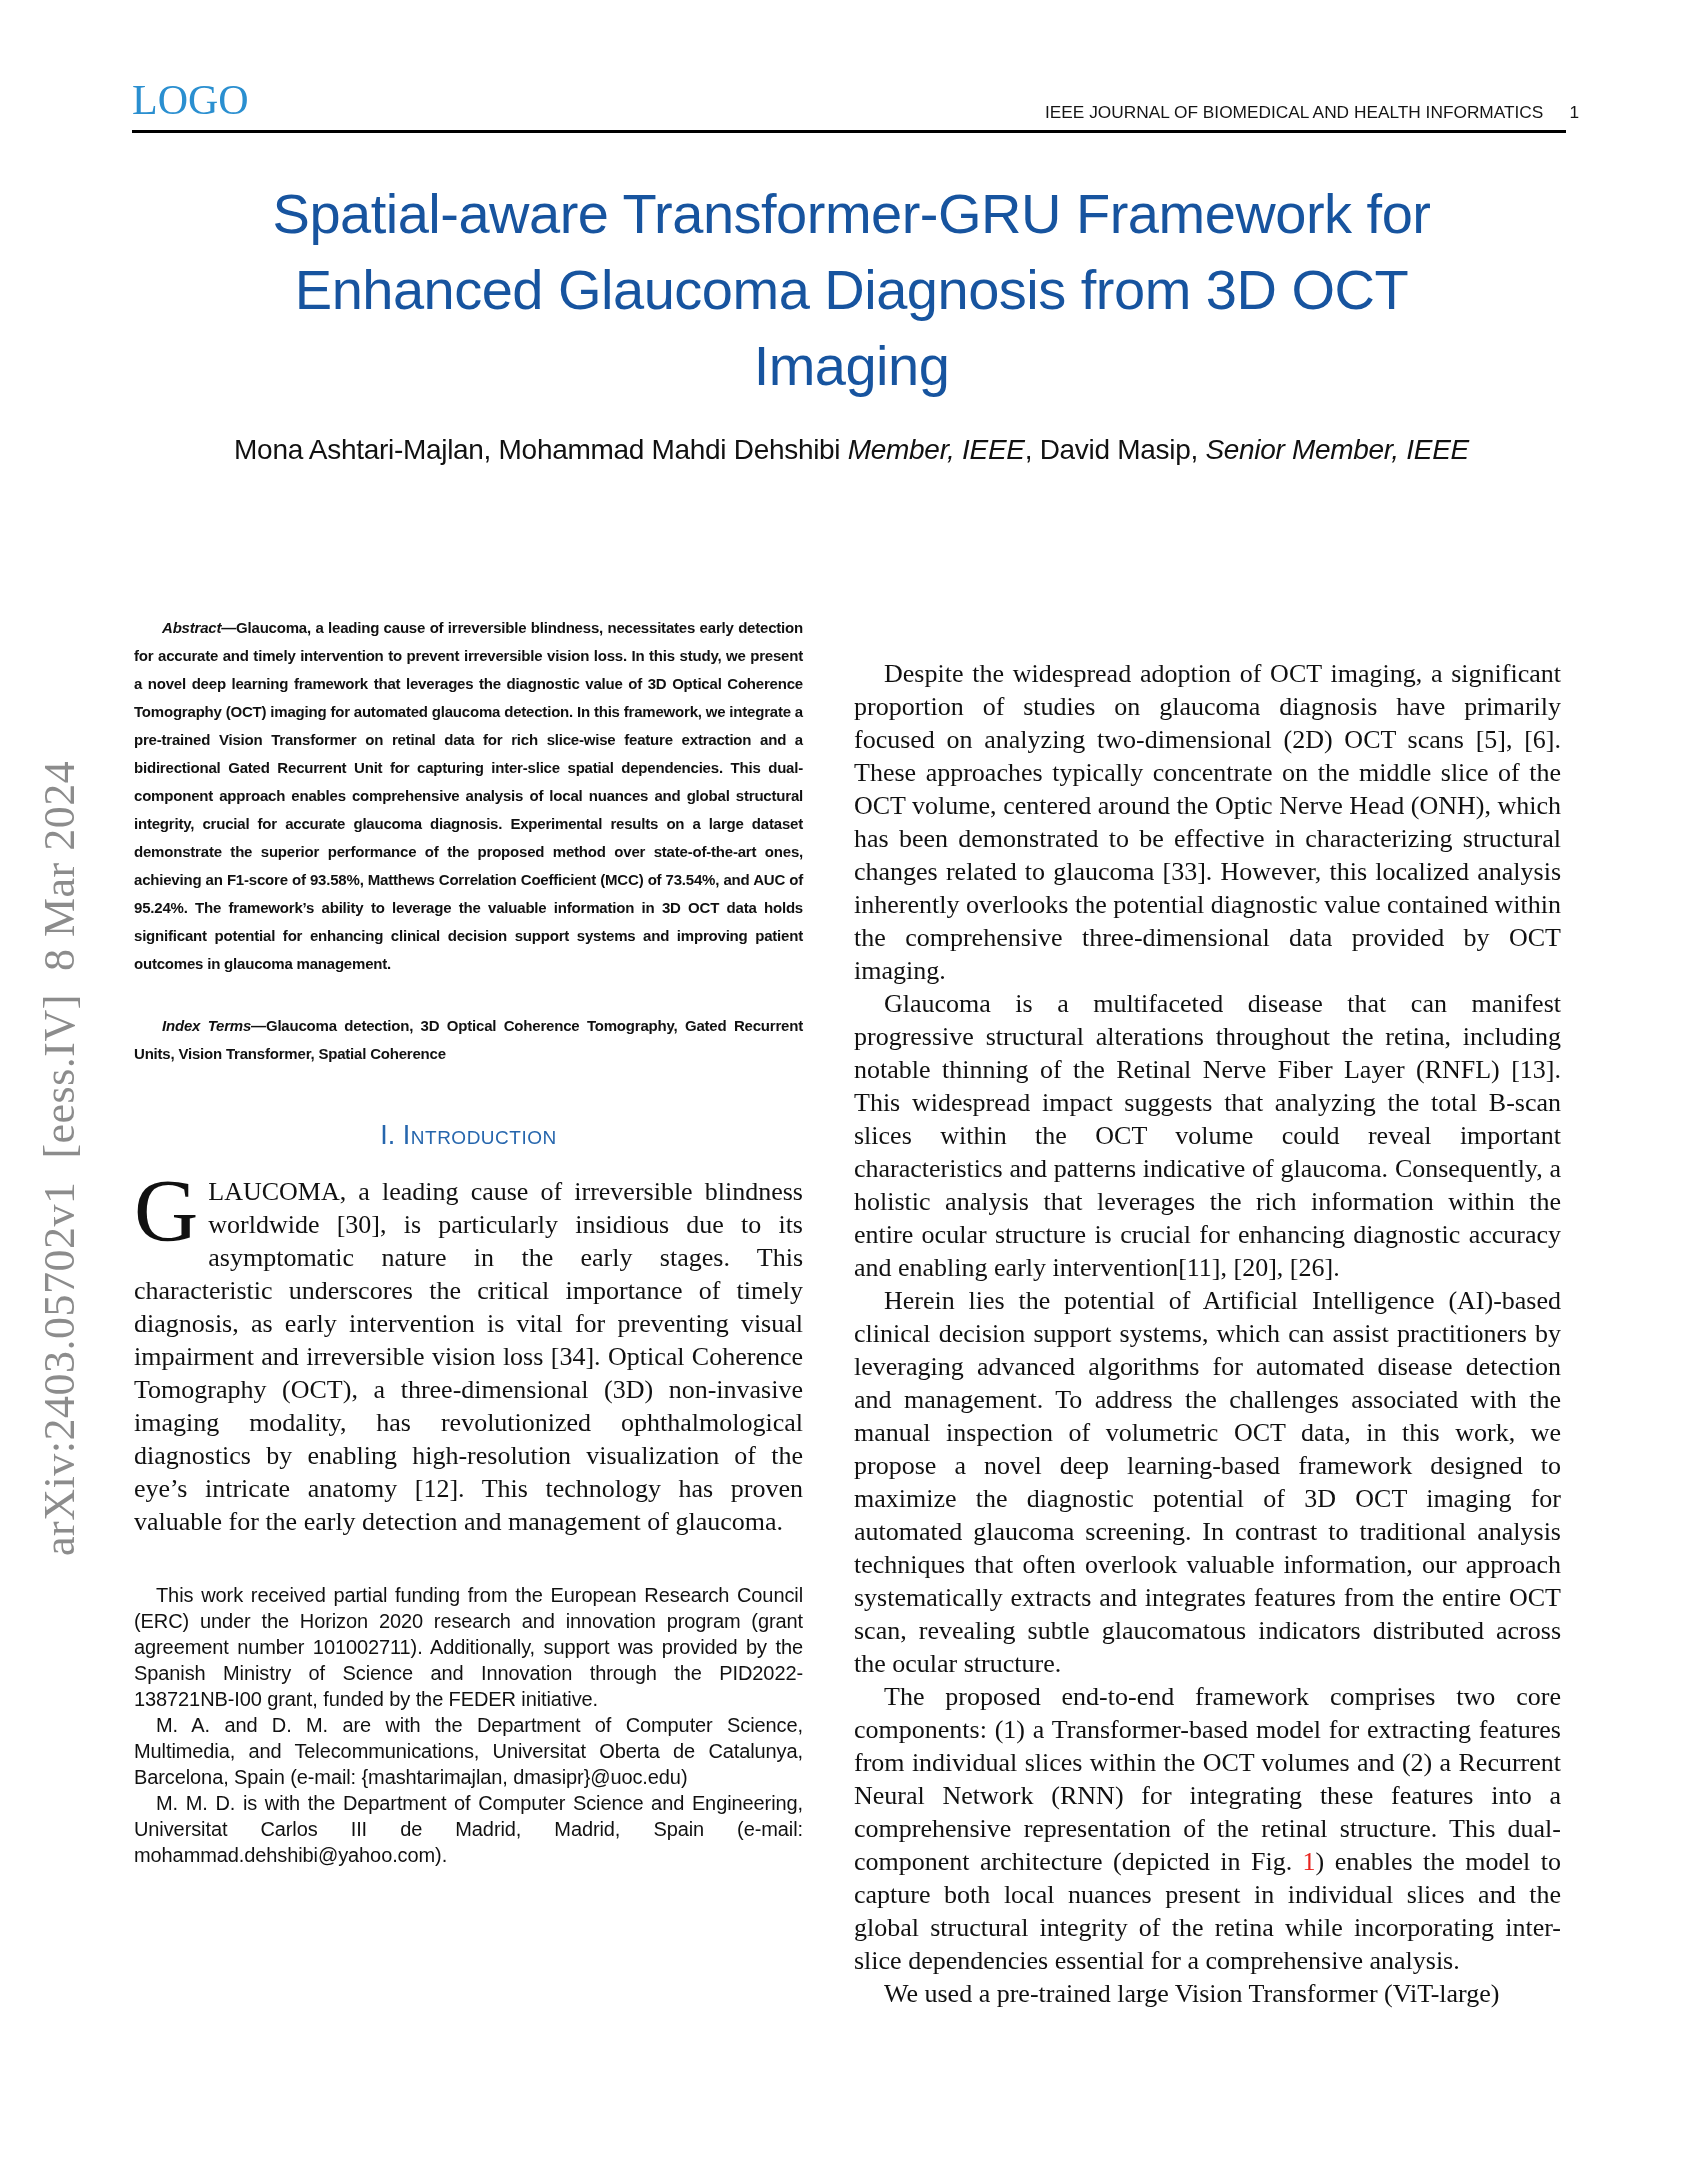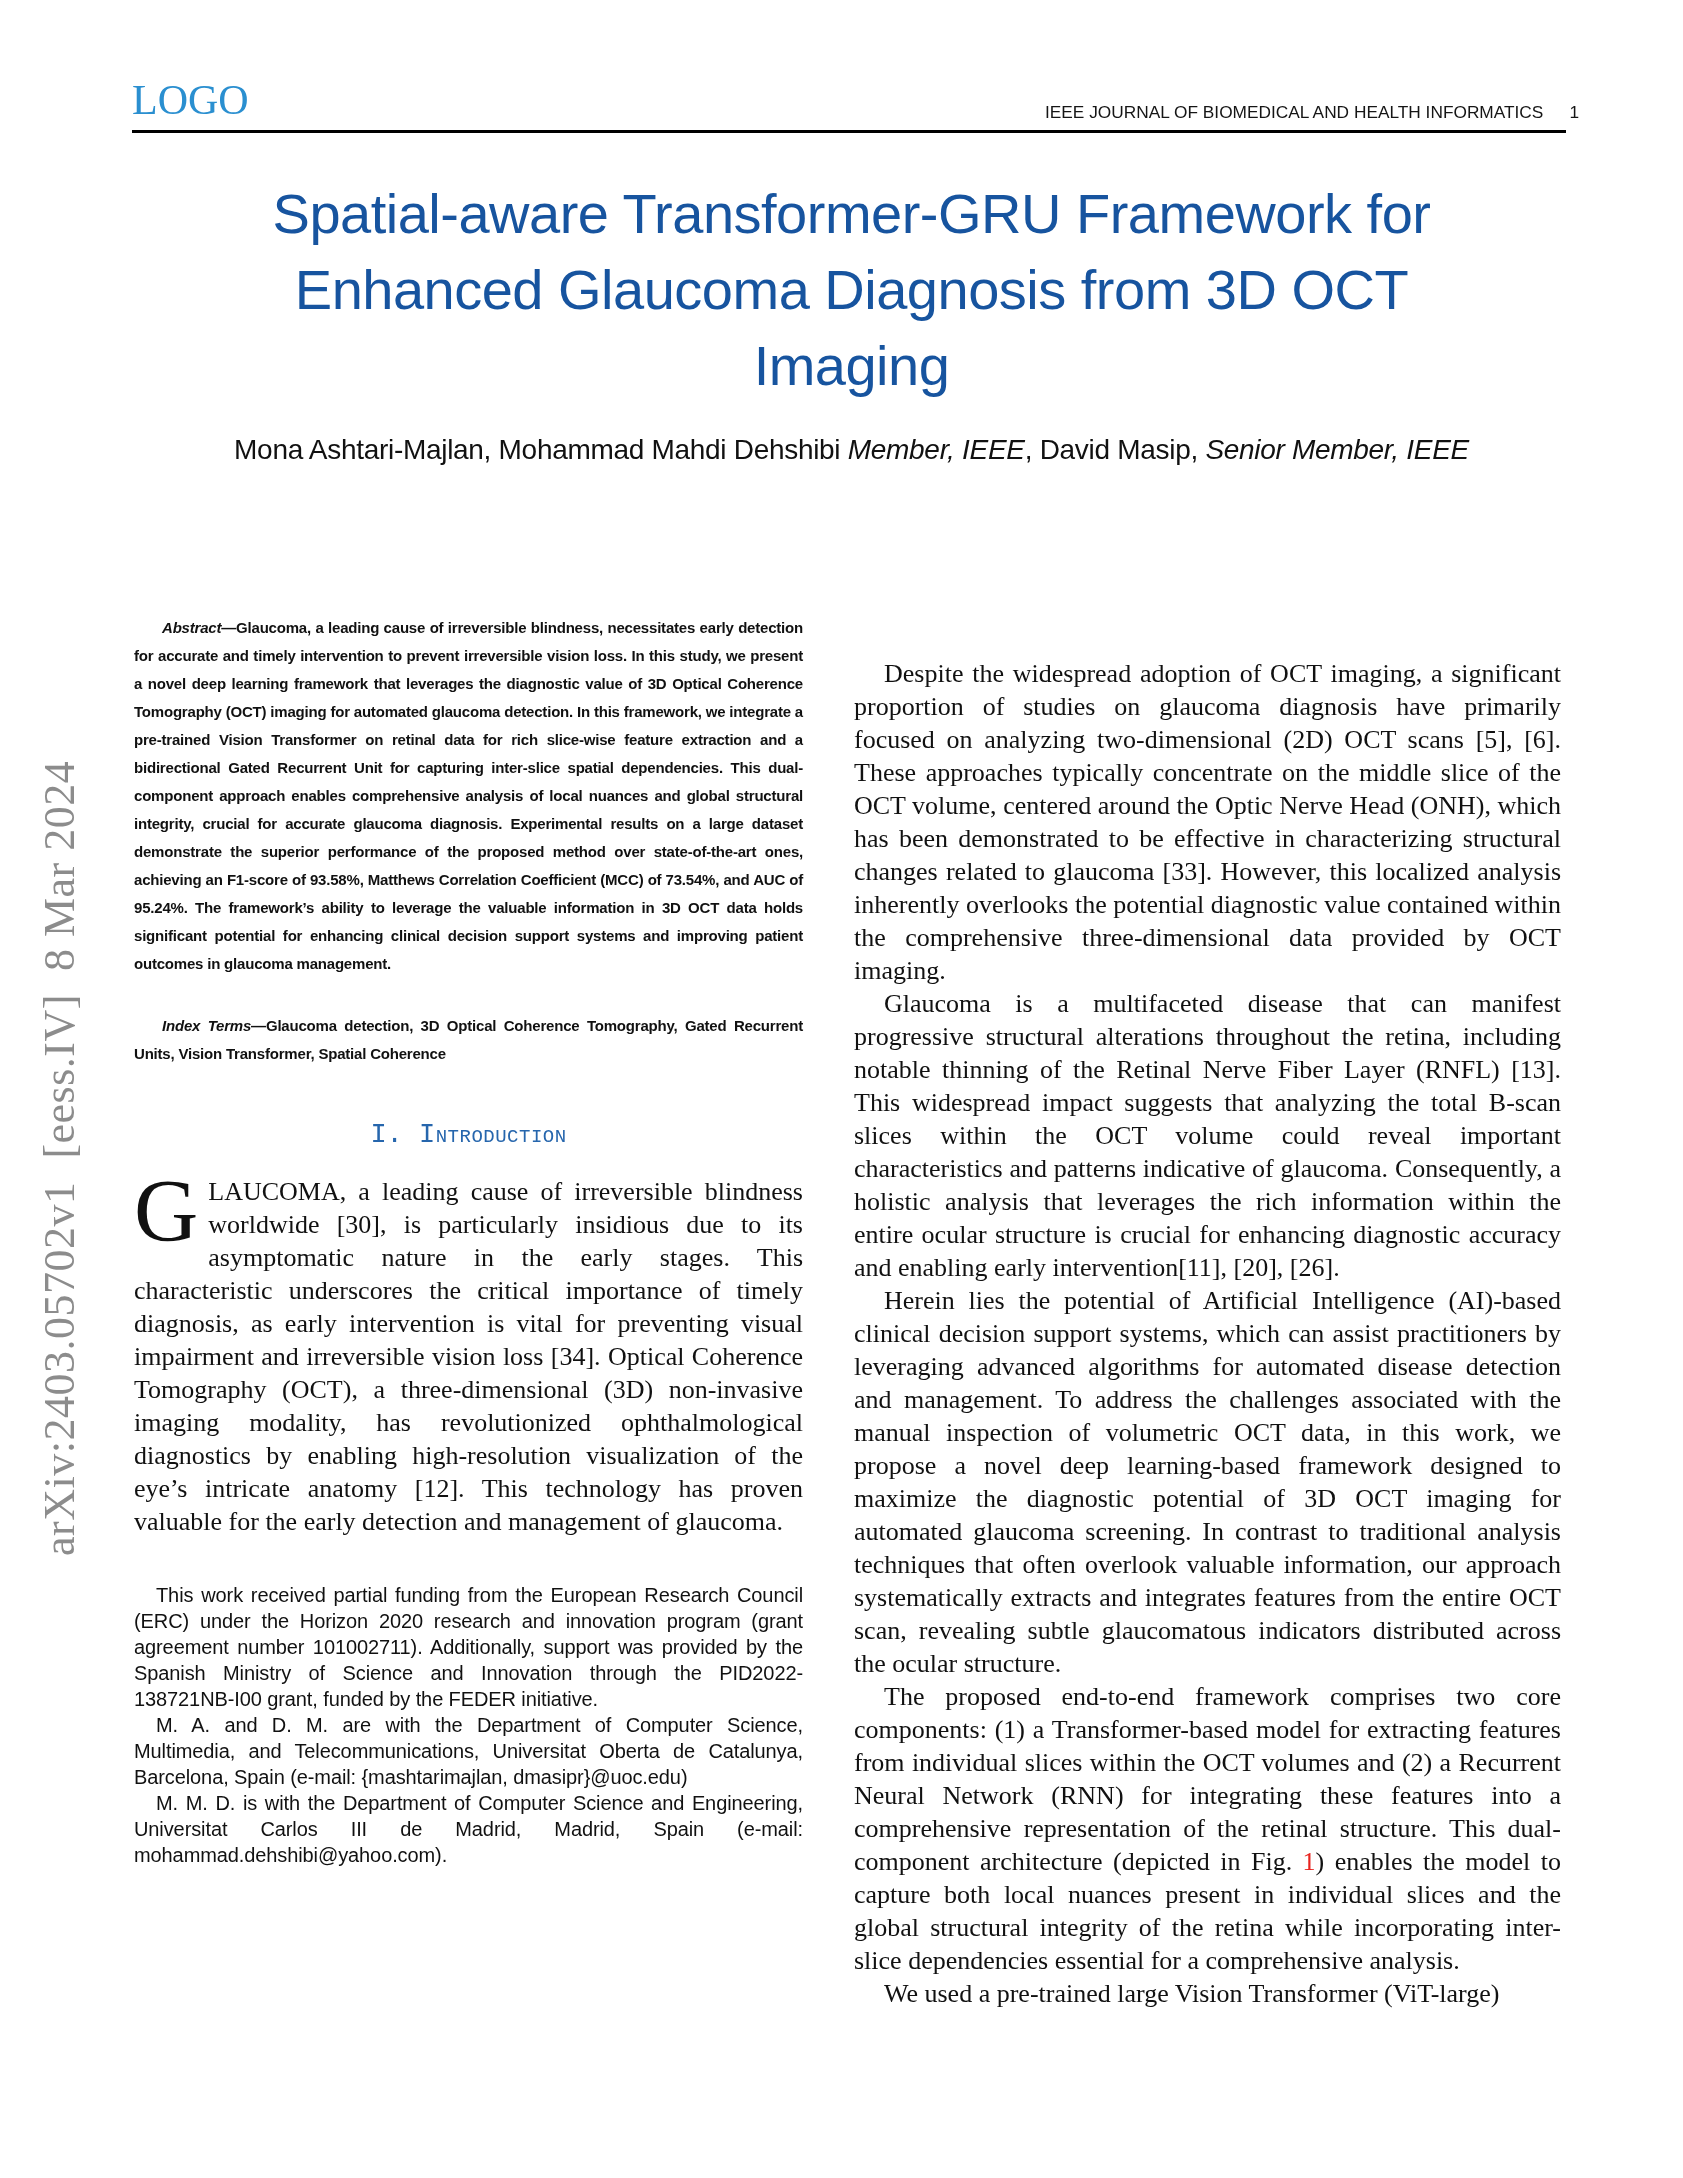--- a/index.html
+++ b/index.html
@@ -54,21 +54,21 @@
   .col-right { position:absolute; left:854px; top:614px; width:707px;margin-top:43px; }
   .sans-bold {
     font-family:"Liberation Sans","DejaVu Sans",sans-serif;
     font-weight:bold; font-size:15px; line-height:28px;
     text-align:justify; letter-spacing:-0.2px;
   }
   .abstract-block p, .index-block p { margin:0; text-indent:28px; }
   .index-block { margin-top:34px; }
   .section-heading {
     margin-top:51px; text-align:center;
-    font-family:Liberation Mono, monospace;
+    font-family:Liberation Sans, sans-serif;
     font-size:27px; line-height:32px;
     color:var(--heading-blue,#2666ad);
   }
   .section-heading .sc { font-variant:small-caps; letter-spacing:0.5px; }
   .body-serif {
     font-family:"Liberation Serif","DejaVu Serif",serif;
     font-size:26px; line-height:33px; text-align:justify;
     hyphens:auto; -webkit-hyphens:auto;
   }
   .intro-para { margin-top:24px; }

